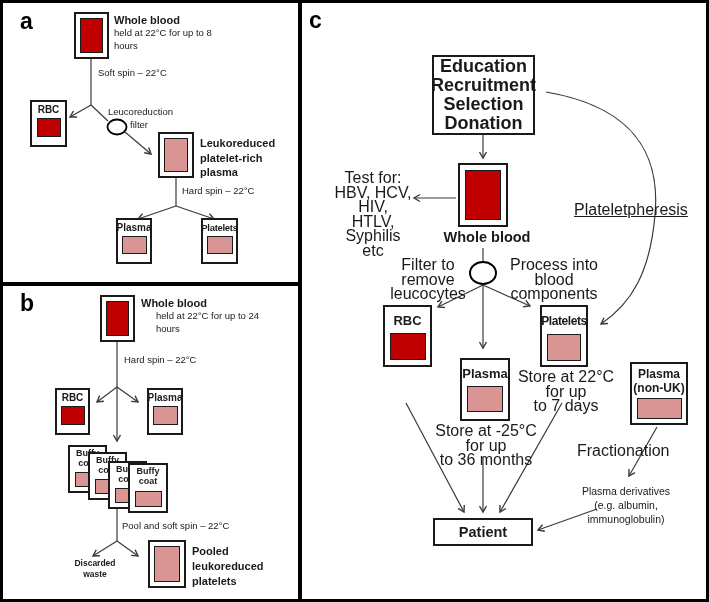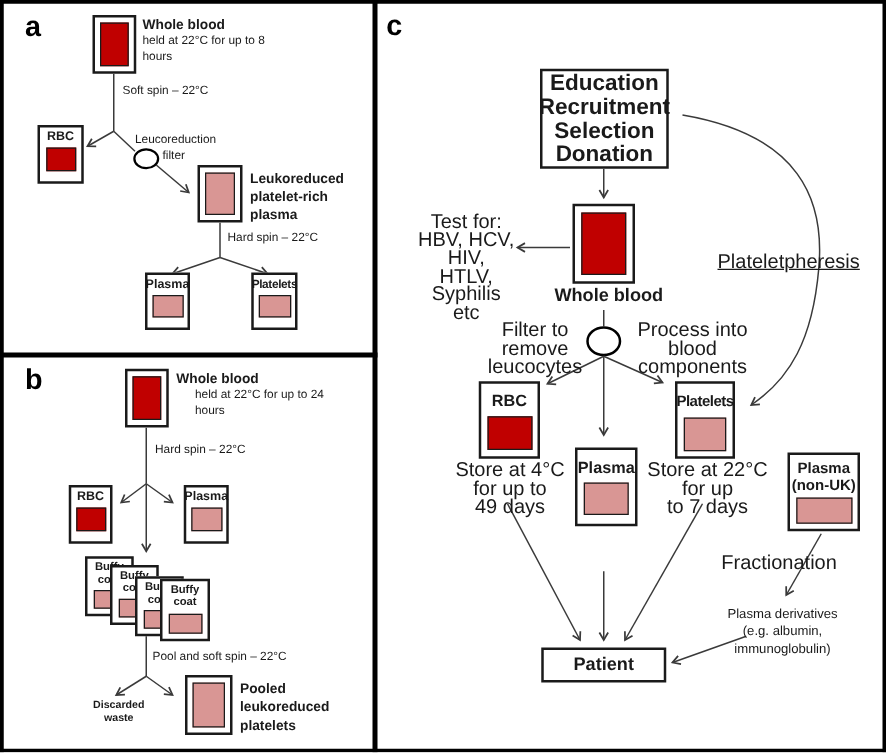--- a/index.html
+++ b/index.html
@@ -194,24 +194,24 @@
   </div>
   <div class="lbox" style="left:540px;top:305px;width:48px;height:62px;">
     <div class="t" style="font-size:12px;letter-spacing:-0.4px;margin-top:5px;">Platelets</div>
     <div class="fill fill-pink" style="width: 34px; height: 27px; margin-top: 6px; background: rgb(217, 150, 148);"></div>
   </div>
   <div class="lbox" style="left:460px;top:358px;width:50px;height:63px;">
     <div class="t" style="font-size:13px;margin-top:4px;">Plasma</div>
     <div class="fill fill-pink" style="width: 36px; height: 26px; margin-top: 5px; background: rgb(217, 150, 148);"></div>
   </div>
 
-  <div class="txt s11 ctr" style="left:354px;top:370px;width:108px;">Store at 4°C for up to
-49 days</div>
   <div class="txt s11 ctr" style="left:517px;top:370px;width:98px;">Store at 22°C for up
 to 7 days</div>
+  <div class="txt s11 ctr" style="left:434px;top:424px;width:104px;">Store at -25°C for up
+to 36 months</div>
 
   <div class="lbox" style="left:630px;top:362px;width:58px;height:63px;">
     <div class="t" style="font-size:12px;line-height:14px;white-space:pre-line;margin-top:1px;">Plasma
 (non-UK)</div>
     <div class="fill fill-pink" style="width: 45px; height: 21px; margin-top: 3px; background: rgb(217, 150, 148);"></div>
   </div>
 
   <div class="txt s11" style="left:577px;top:444px;">Fractionation</div>
   <div class="txt ctr" style="left:570px;top:484px;width:112px;font-size:10.5px;line-height:14px;">Plasma derivatives
 (e.g. albumin,

